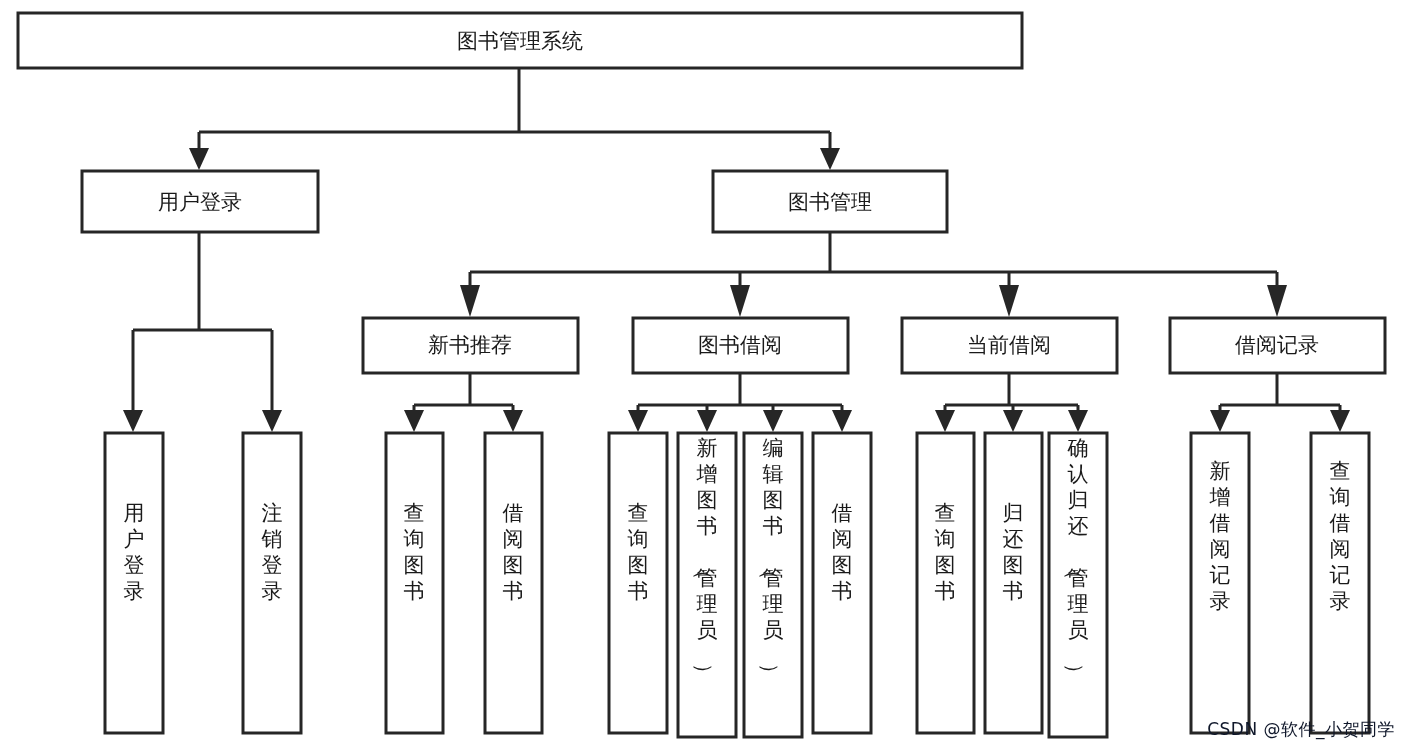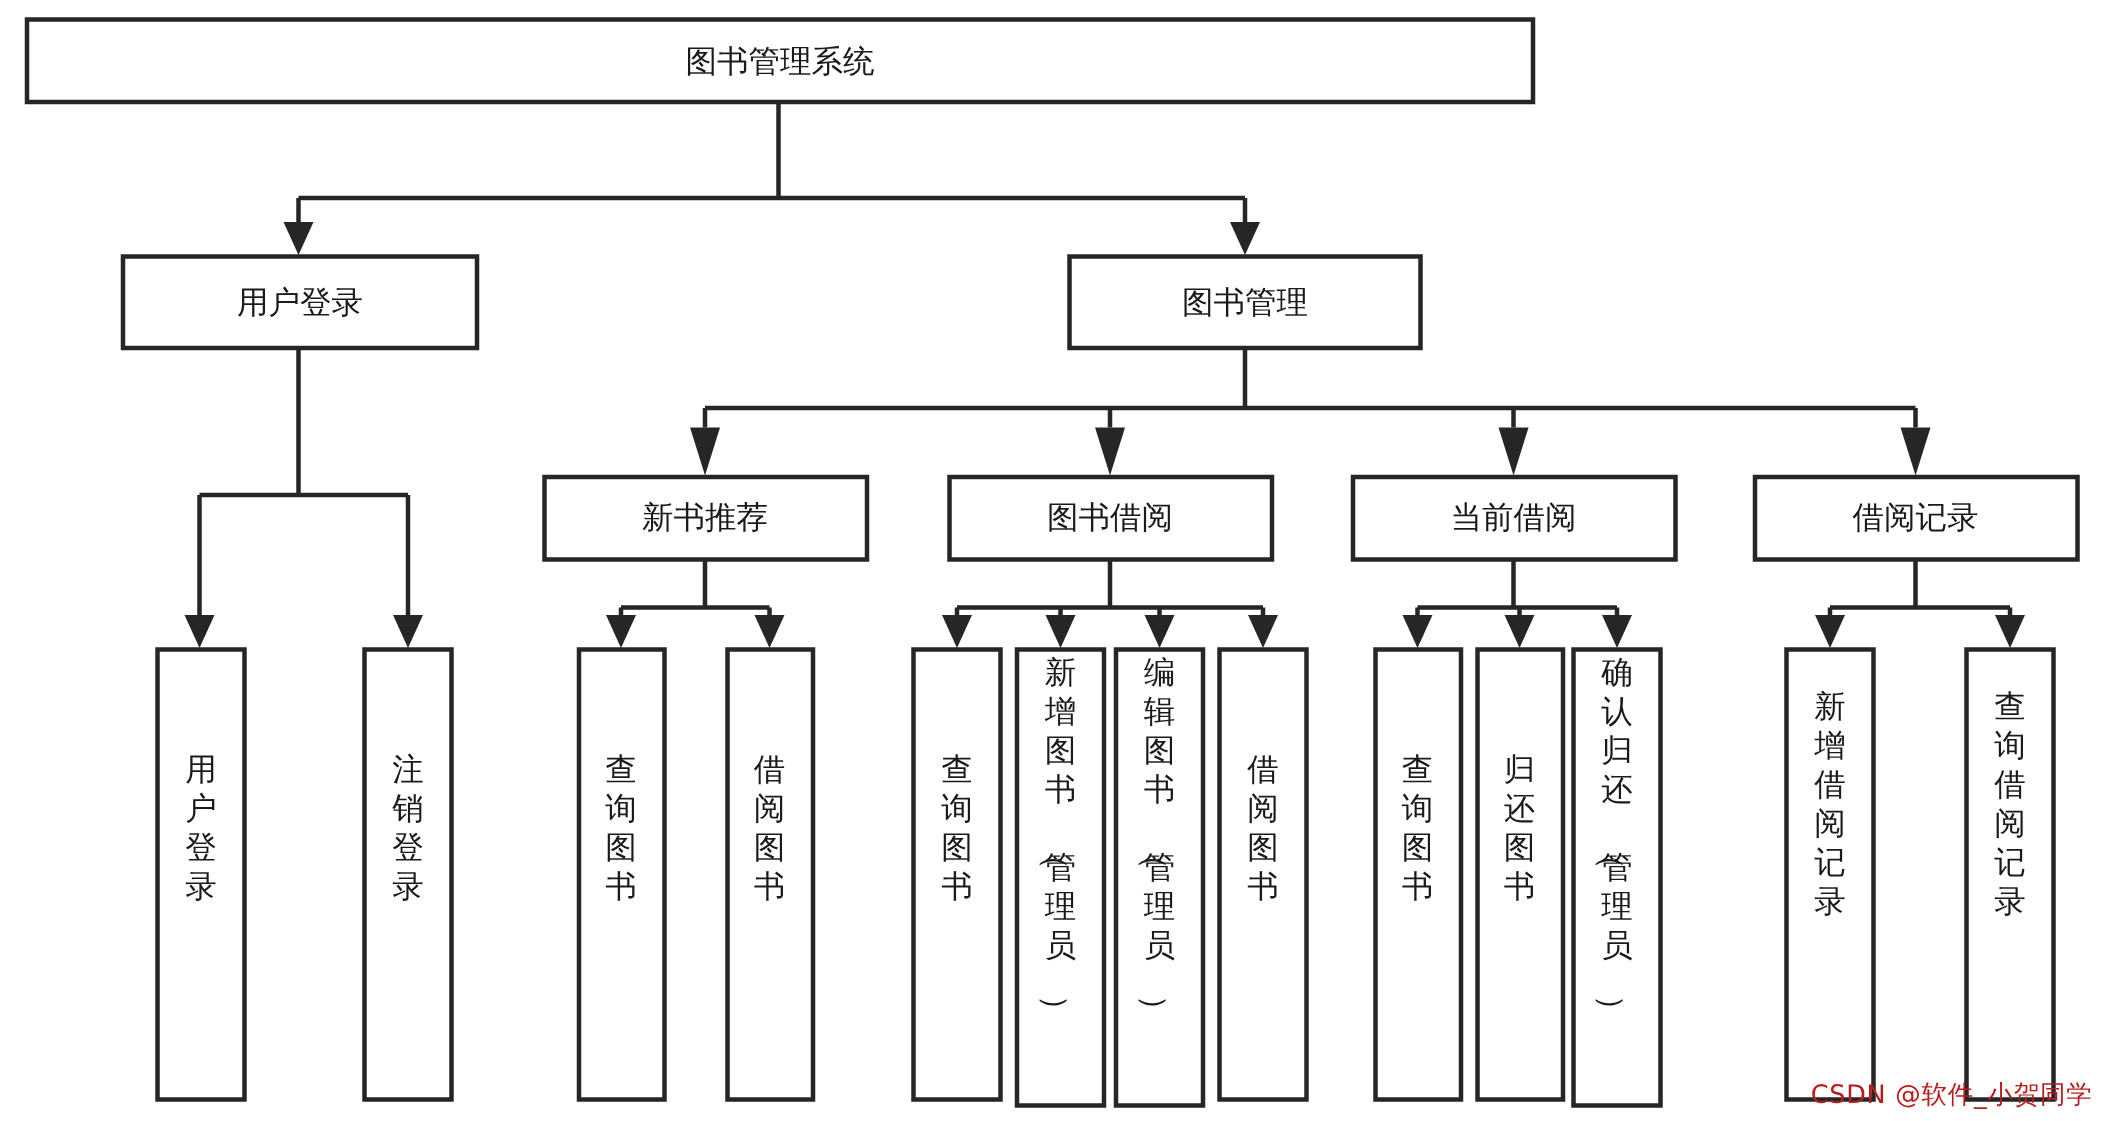--- a/index.html
+++ b/index.html
@@ -47,21 +47,21 @@
     font-size: 21px;
     fill: #1a1a1a;
     text-anchor: middle;
   }
   .watermark {
     position: absolute;
     right: 10px;
     bottom: 6px;
     font-family: "DejaVu Sans", "Liberation Sans", sans-serif;
     font-size: 17px;
-    color: #b91c1c;
+    color: #0f172a;
     letter-spacing: 0.5px;
     white-space: nowrap;
     pointer-events: none;
   }
 </style>
 </head>
 <body>
 
 <svg id="diagram" viewBox="0 0 1405 747" xmlns="http://www.w3.org/2000/svg">
 

